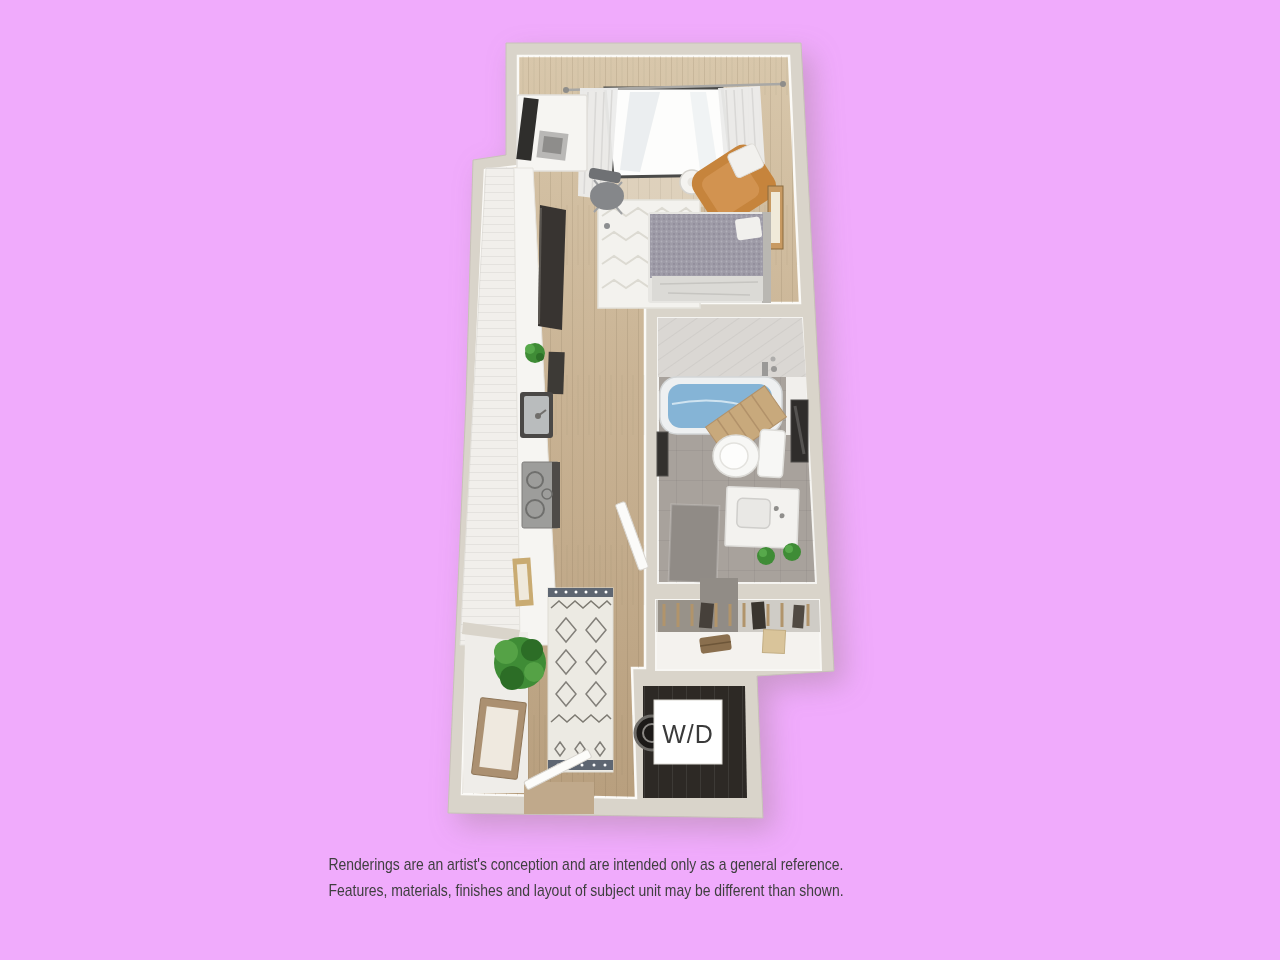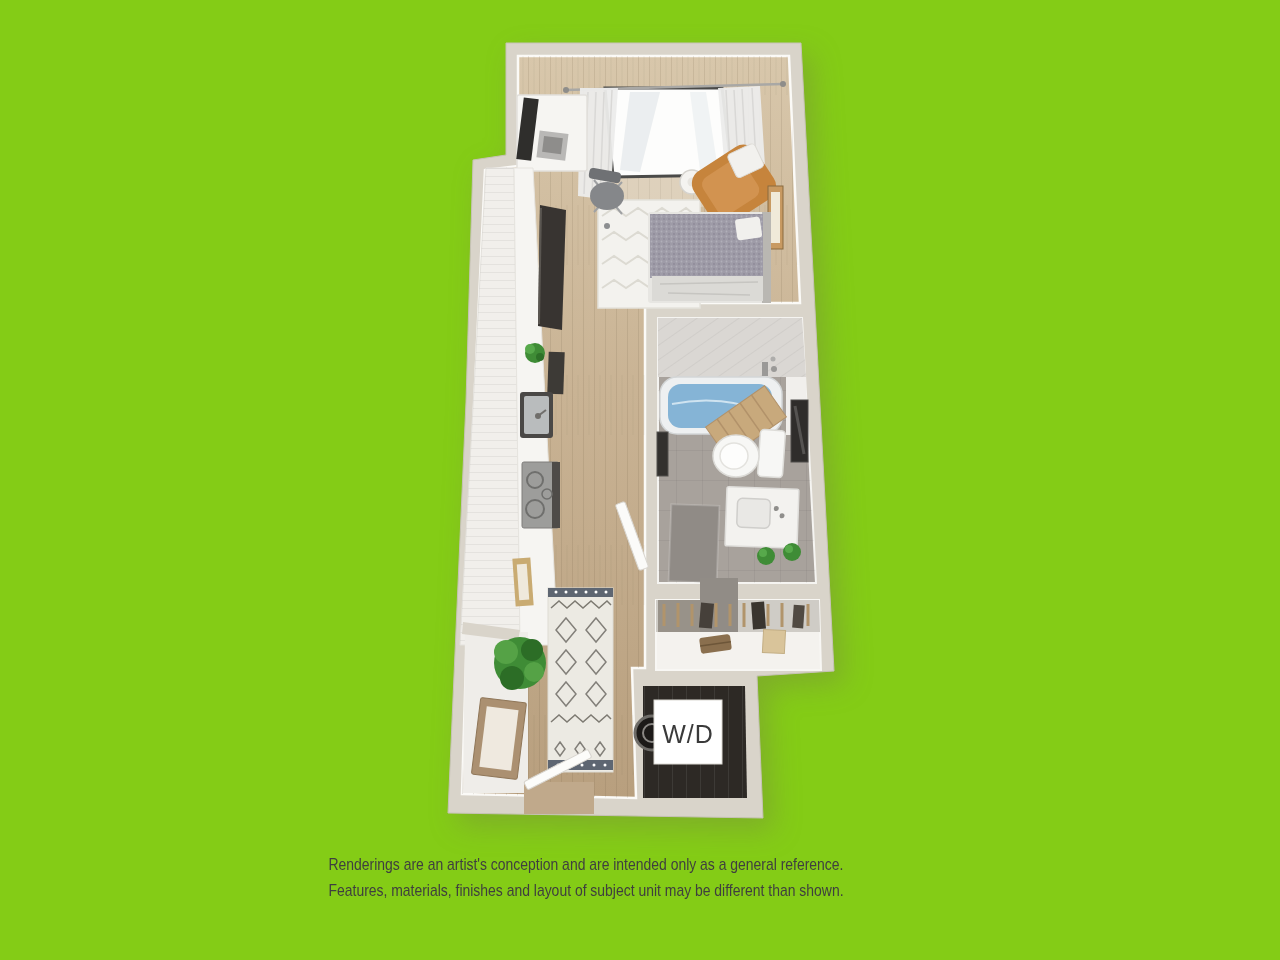--- a/index.html
+++ b/index.html
@@ -1,16 +1,16 @@
 <!DOCTYPE html>
 <html><head>
 <meta charset="utf-8">
 <style>
   html,body{margin:0;padding:0;background:#ffffff;}
-  .canvas{position:relative;width:1280px;height:960px;background:#84cc16;overflow:hidden;
+  .canvas{position:relative;width:1280px;height:960px;background:#f0abfc;overflow:hidden;
           font-family:"Liberation Sans",sans-serif;}
   .plan-svg{position:absolute;left:0;top:0;width:1280px;height:960px;}
   .building{filter:drop-shadow(10px 12px 14px rgba(110,100,85,.28));}
   .disclaimer{position:absolute;left:586px;top:852px;transform:translateX(-50%) scaleX(.82);
               transform-origin:center top;text-align:center;color:#3f3f3f;font-size:17px;
               line-height:26px;white-space:nowrap;font-family:"Liberation Sans",sans-serif;}
   text{font-family:"Liberation Sans",sans-serif;}
 </style>
 </head>
 <body>

